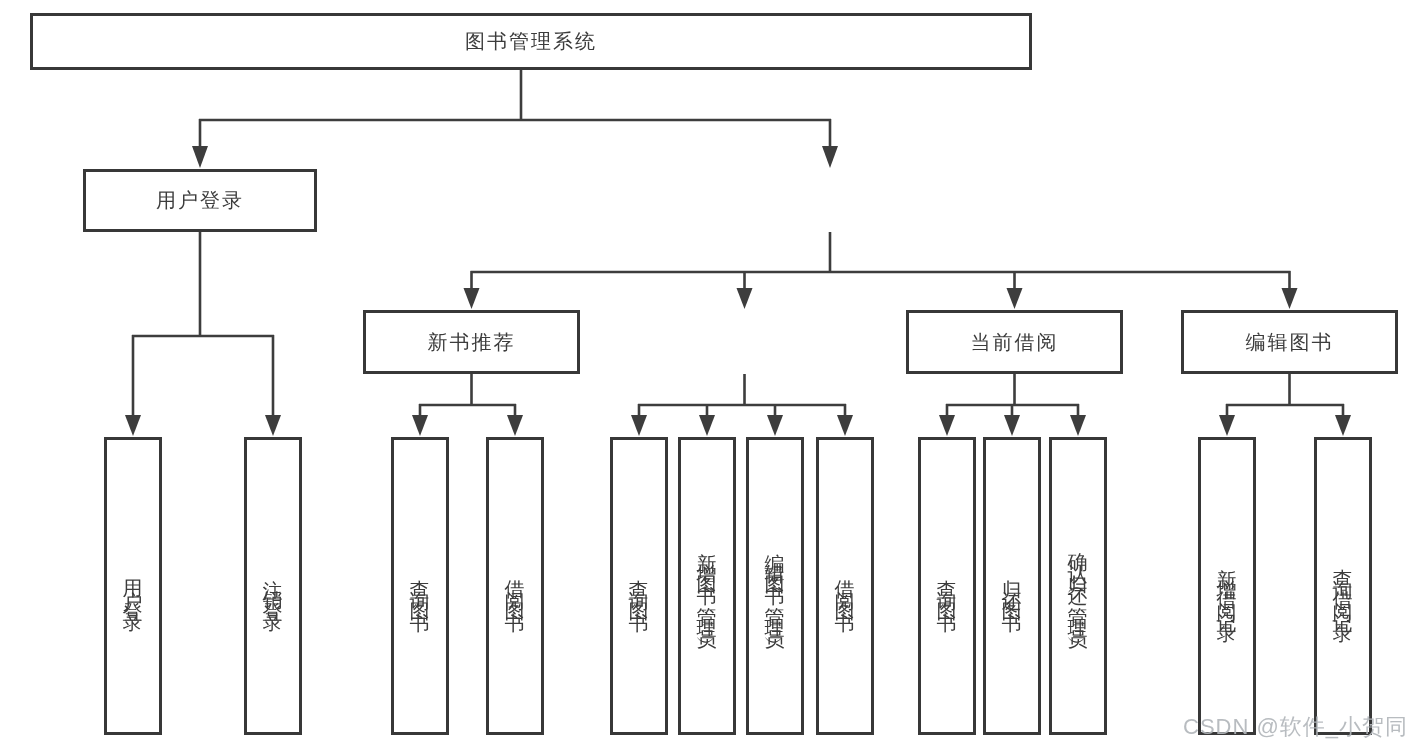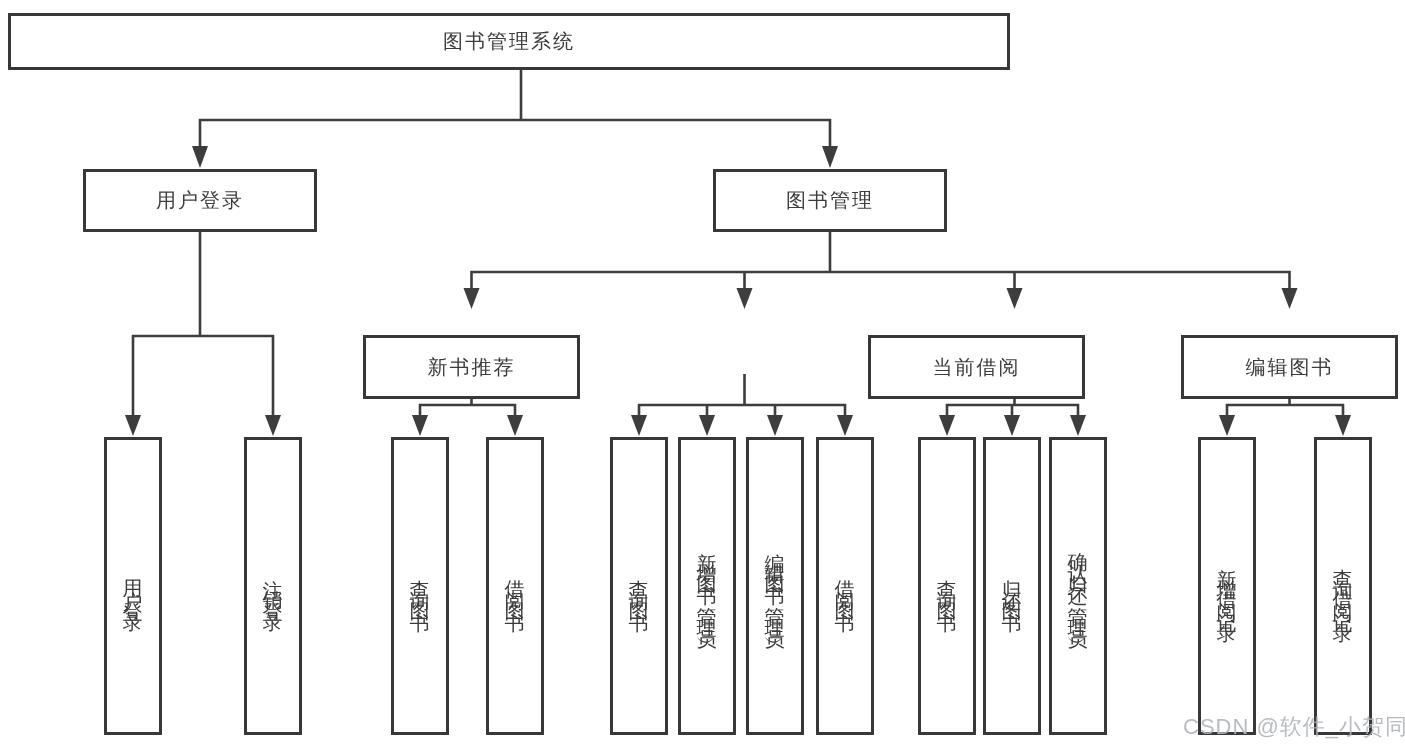--- a/index.html
+++ b/index.html
@@ -28,30 +28,30 @@
     background: #ffffff;
     display: flex;
     align-items: center;
     justify-content: center;
     color: #3c3c3c;
     font-size: 20px;
     z-index: 2;
     letter-spacing: 2px;
   }
   .root-box {
-    left: 8px; top: 13px;
+    left: 30px; top: 13px;
     width: 1002px; height: 57px;
   }
   .l2-box {
     top: 169px;
     width: 234px; height: 63px;
   }
   .l3-box {
     top: 310px;
-    width: 217px; height: 64px; margin-top: 25px;
+    width: 217px; height: 64px;
   }
   .leaf {
     top: 437px;
     width: 58px; height: 298px;
     letter-spacing: 0;
   }
   .leaf .vtext {
     writing-mode: vertical-rl;
     text-orientation: mixed;
     font-size: 20px;
@@ -123,28 +123,25 @@
     </g>
   </svg>
 
   <div class="node root-box">
     <span>图书管理系统</span>
   </div>
 
   <div class="node l2-box" style="left:83px">
     <span>用户登录</span>
   </div>
-  <div class="node l2-box" style="left:713px">
-    <span>图书管理</span>
-  </div>
 
   <div class="node l3-box" style="left:363px">
     <span>新书推荐</span>
   </div>
-  <div class="node l3-box" style="left:868px">
+  <div class="node l3-box" style="left:906px">
     <span>当前借阅</span>
   </div>
   <div class="node l3-box" style="left:1181px">
     <span>编辑图书</span>
   </div>
 
   <div class="node leaf" style="left:104px">
     <span class="vtext">用户登录</span>
   </div>
   <div class="node leaf" style="left:244px">

